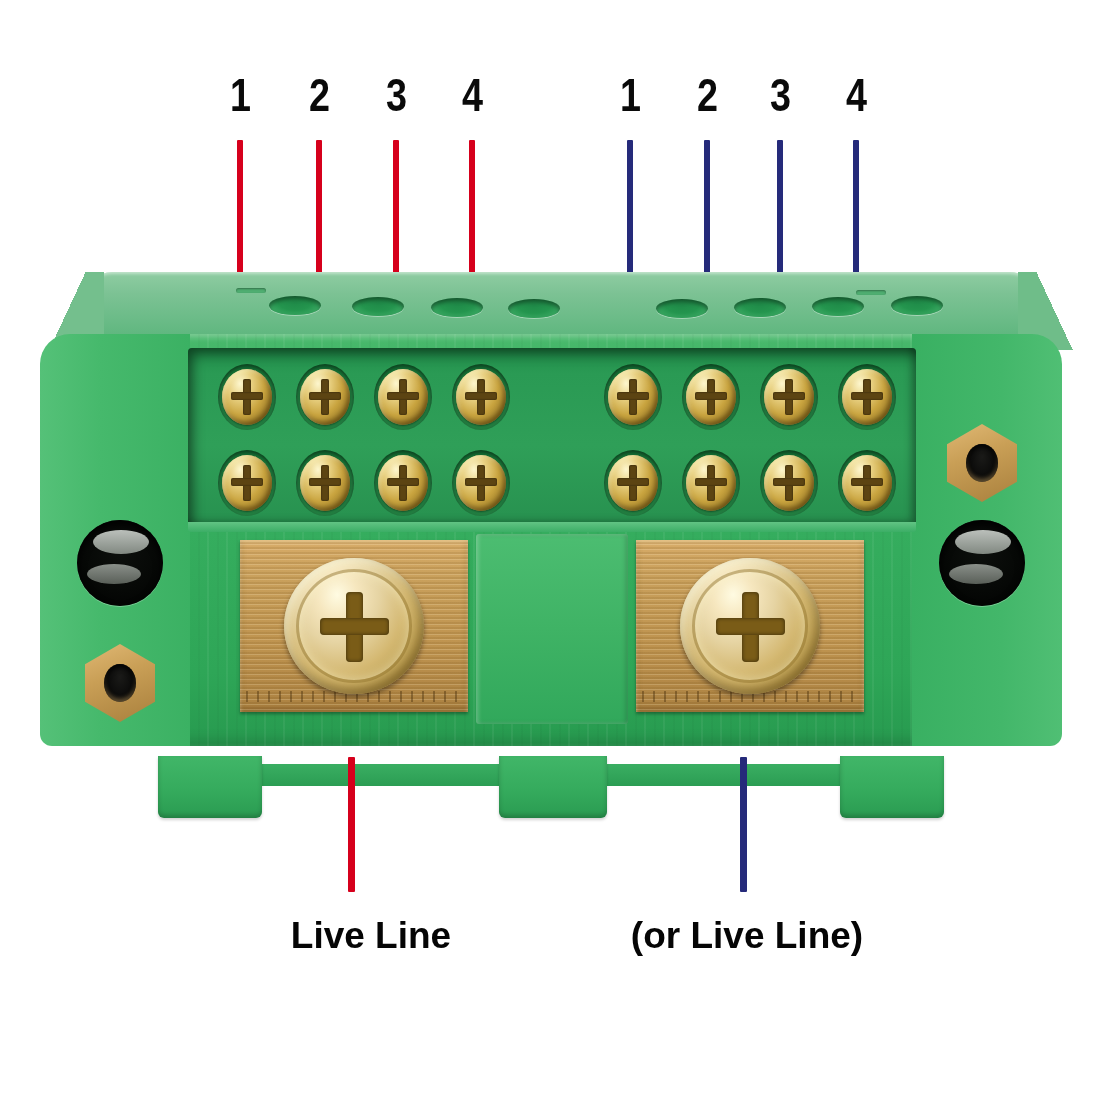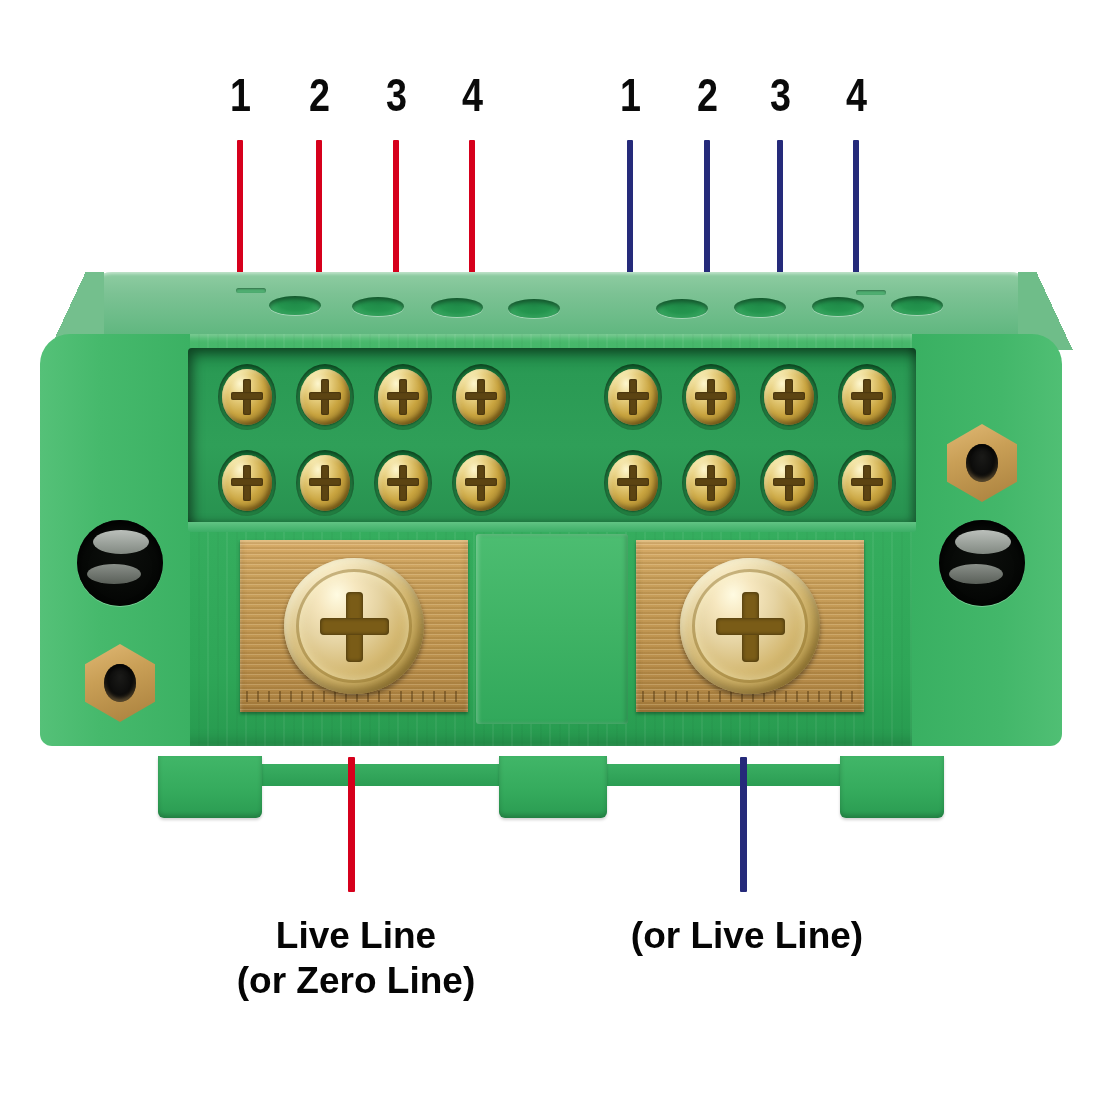--- a/index.html
+++ b/index.html
@@ -357,23 +357,22 @@
     </div>
 
     <div class="baseplate"></div>
     <div class="foot" style="left:118px;width:104px;height:62px;"></div>
     <div class="foot" style="left:459px;width:108px;height:62px;"></div>
     <div class="foot" style="right:118px;width:104px;height:62px;"></div>
   </div>
 
   <div>
     <div class="blead" style="left:348px;top:757px;height:135px;background:#d6001c;"></div>
-    <div class="blabel" style="left:136px;top:913px;">
+    <div class="blabel" style="left:151px;top:913px;">
       <div>Live Line</div>
-      <div>(or Zero Line)</div>
     </div>
   </div>
 
   <div>
     <div class="blead" style="left:740px;top:757px;height:135px;background:#252a7a;"></div>
     <div class="blabel" style="left:527px;top:913px;">
       <div>(or Live Line)</div>
     </div>
   </div>
 

